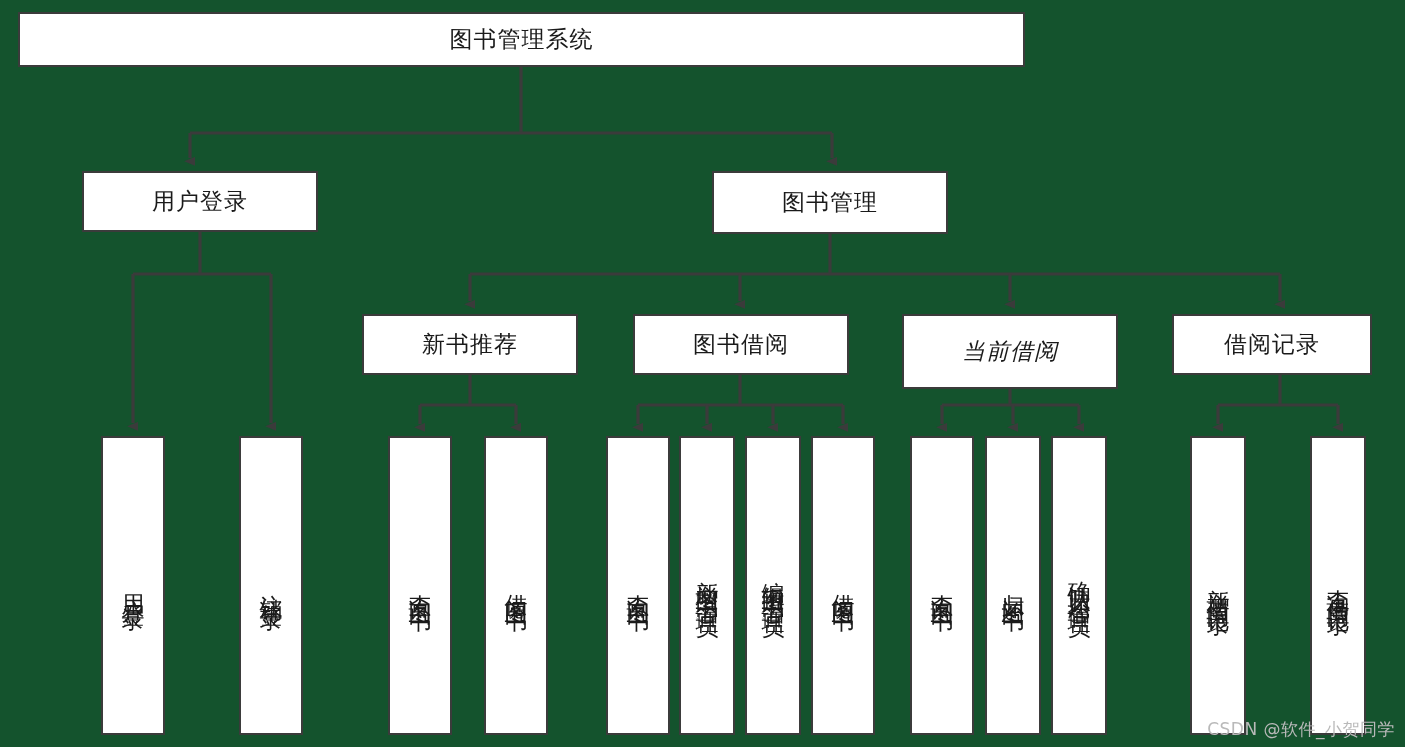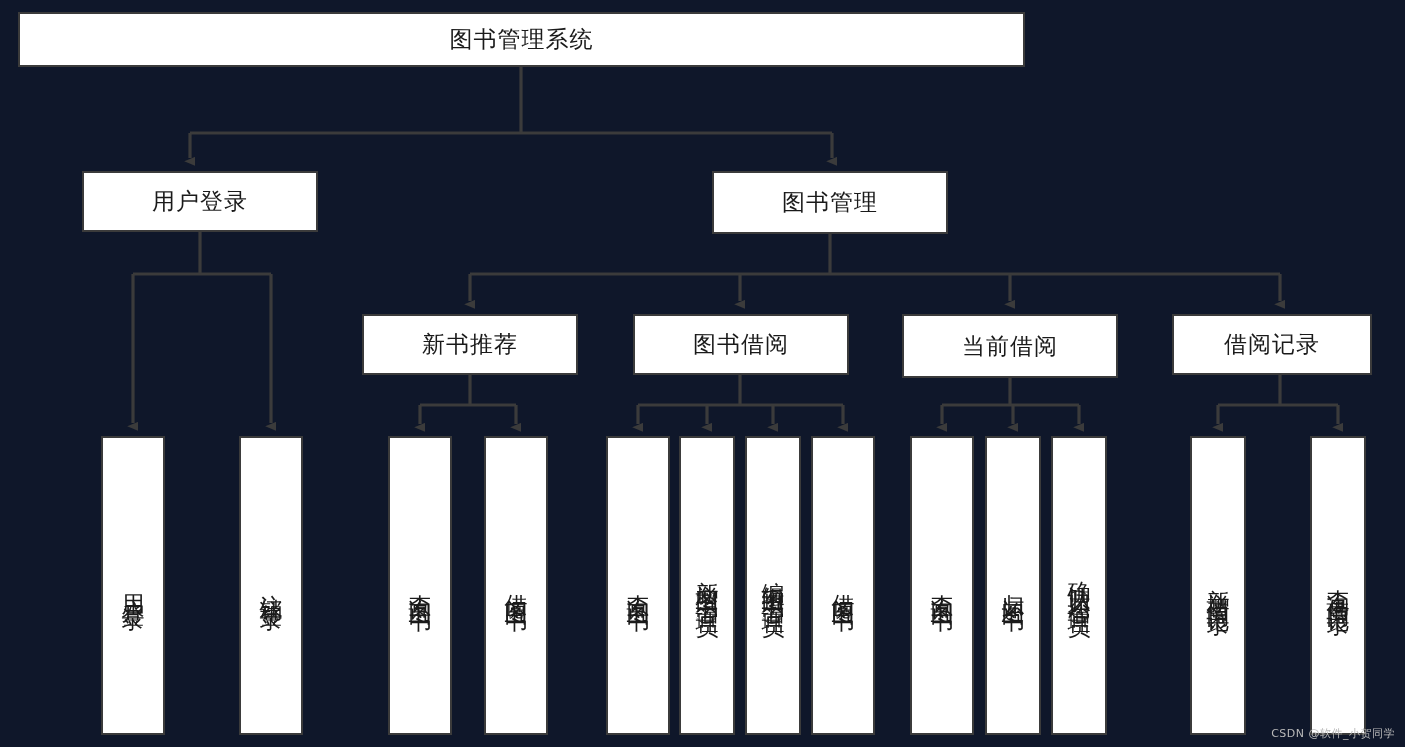--- a/index.html
+++ b/index.html
@@ -7,21 +7,21 @@
     padding: 0;
     background: #ffffff;
   }
   body {
     font-family: "DejaVu Sans", "Liberation Sans", sans-serif;
   }
   #canvas {
     position: relative;
     width: 1405px;
     height: 747px;
-    background: #0f172a;
+    background: #14532d;
     overflow: hidden;
   }
   #wires {
     position: absolute;
     left: 0;
     top: 0;
     width: 1405px;
     height: 747px;
     pointer-events: none;
   }
@@ -49,21 +49,21 @@
     line-height: 1;
     white-space: nowrap;
   }
   .node .hlabel {
     white-space: nowrap;
   }
   #watermark {
     position: absolute;
     right: 10px;
     bottom: 6px;
-    font-size: 11px;
+    font-size: 17px;
     color: #b9b9b9;
     letter-spacing: 0.5px;
     white-space: nowrap;
   }
 </style>
 </head>
 <body>
 
 <div id="canvas">
 
@@ -127,21 +127,21 @@
   <div class="node h" id="n-l2-1" style="left: 712px; top: 171px; width: 236px; height: 63px;">
     <span class="hlabel">图书管理</span>
   </div>
 
   <div class="node h" id="n-l3-0" style="left: 362px; top: 314px; width: 216px; height: 61px;">
     <span class="hlabel">新书推荐</span>
   </div>
   <div class="node h" id="n-l3-1" style="left: 633px; top: 314px; width: 216px; height: 61px;">
     <span class="hlabel">图书借阅</span>
   </div>
-  <div class="node h" id="n-l3-2" style="left: 902px; top: 314px; width: 216px; height: 64px;">
+  <div class="node h" id="n-l3-2" style="left: 902px; top: 314px; width: 216px; height: 75px; font-style: italic;">
     <span class="hlabel">当前借阅</span>
   </div>
   <div class="node h" id="n-l3-3" style="left: 1172px; top: 314px; width: 200px; height: 61px;">
     <span class="hlabel">借阅记录</span>
   </div>
 
   <div class="node v" id="n-lf-0" style="left: 101px; top: 436px; width: 64px; height: 299px;">
     <span class="vlabel">用户登录</span>
   </div>
   <div class="node v" id="n-lf-1" style="left: 239px; top: 436px; width: 64px; height: 299px;">

